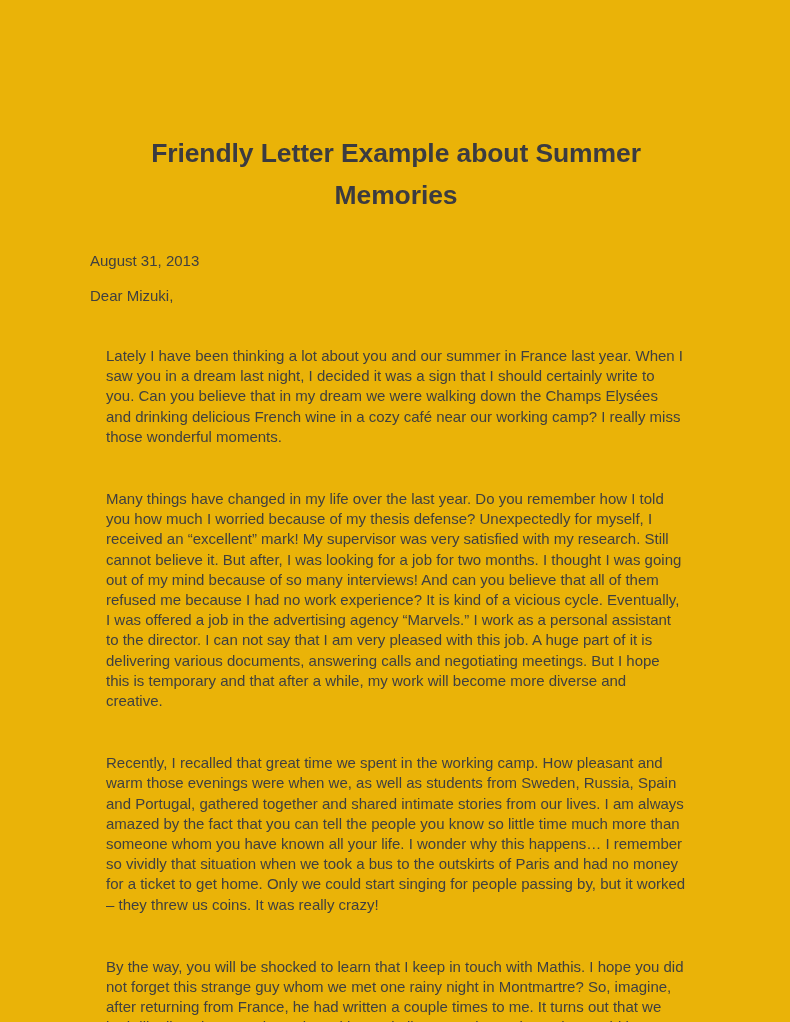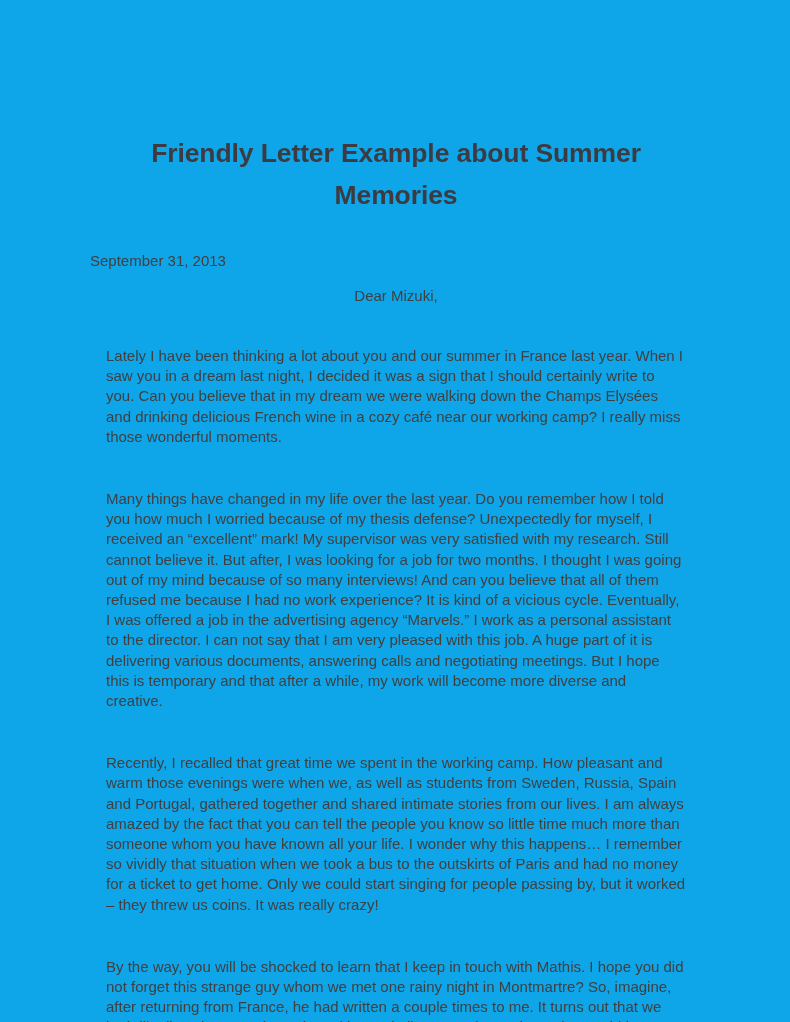--- a/index.html
+++ b/index.html
@@ -10,21 +10,21 @@
   body {
     width: 790px;
     height: 1022px;
     font-family: "Liberation Sans", sans-serif;
     -webkit-font-smoothing: antialiased;
   }
   .page {
     position: relative;
     width: 790px;
     height: 1022px;
-    background: #0ea5e9;
+    background: #eab308;
     box-sizing: border-box;
     overflow: hidden;
   }
   .doc-body {
     position: absolute;
     left: 90px;
     top: 0;
     width: 612px;
   }
   .doc-title {
@@ -43,21 +43,20 @@
     font-size: 15px;
     line-height: 20px;
     color: #404040;
   }
   .salutation {
     margin: 0;
     padding-top: 15px;
     font-size: 15px;
     line-height: 20px;
     color: #404040;
-    text-align: center;
   }
   .letter-para {
     margin: 16px;
     padding-top: 16px;
     font-size: 15px;
     line-height: 20.2px;
     color: #404040;
     text-align: left;
   }
   .letter-para:first-of-type {
@@ -65,21 +64,21 @@
   }
 </style>
 </head>
 <body>
 
 <div class="page">
   <div class="doc-body">
 
     <h1 class="doc-title">Friendly Letter Example about Summer Memories</h1>
 
-    <p class="date-line">September 31, 2013</p>
+    <p class="date-line">August 31, 2013</p>
 
     <p class="salutation">Dear Mizuki,</p>
 
     <div class="paragraphs-container">
       <p class="letter-para" style="padding-top:24px;">Lately I have been thinking a lot about you and our summer in France last year. When I saw you in a dream last night, I decided it was a sign that I should certainly write to you. Can you believe that in my dream we were walking down the Champs Elysées and drinking delicious French wine in a cozy café near our working camp? I really miss those wonderful moments.</p>
       <p class="letter-para" style="padding-top:26px;">Many things have changed in my life over the last year. Do you remember how I told you how much I worried because of my thesis defense? Unexpectedly for myself, I received an “excellent” mark! My supervisor was very satisfied with my research. Still cannot believe it. But after, I was looking for a job for two months. I thought I was going out of my mind because of so many interviews! And can you believe that all of them refused me because I had no work experience? It is kind of a vicious cycle. Eventually, I was offered a job in the advertising agency “Marvels.” I work as a personal assistant to the director. I can not say that I am very pleased with this job. A huge part of it is delivering various documents, answering calls and negotiating meetings. But I hope this is temporary and that after a while, my work will become more diverse and creative.</p>
       <p class="letter-para" style="padding-top:26px;">Recently, I recalled that great time we spent in the working camp. How pleasant and warm those evenings were when we, as well as students from Sweden, Russia, Spain and Portugal, gathered together and shared intimate stories from our lives. I am always amazed by the fact that you can tell the people you know so little time much more than someone whom you have known all your life. I wonder why this happens… I remember so vividly that situation when we took a bus to the outskirts of Paris and had no money for a ticket to get home. Only we could start singing for people passing by, but it worked – they threw us coins. It was really crazy!</p>
       <p class="letter-para" style="padding-top:26px;">By the way, you will be shocked to learn that I keep in touch with Mathis. I hope you did not forget this strange guy whom we met one rainy night in Montmartre? So, imagine, after returning from France, he had written a couple times to me. It turns out that we both like listening to rock music and have similar tastes in movies. Who would have thought it… Mathias invited me to visit him in France this summer. I think I will accept his invitation because I really want to see magnificent Paris again. But why do not you join us? Mizuki, really, let’s go together!</p>
     </div>
 

